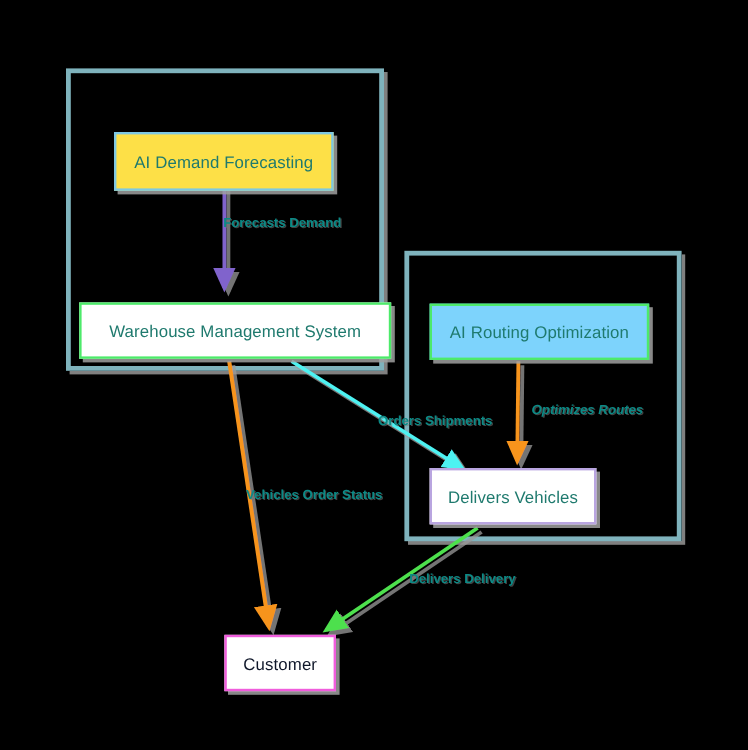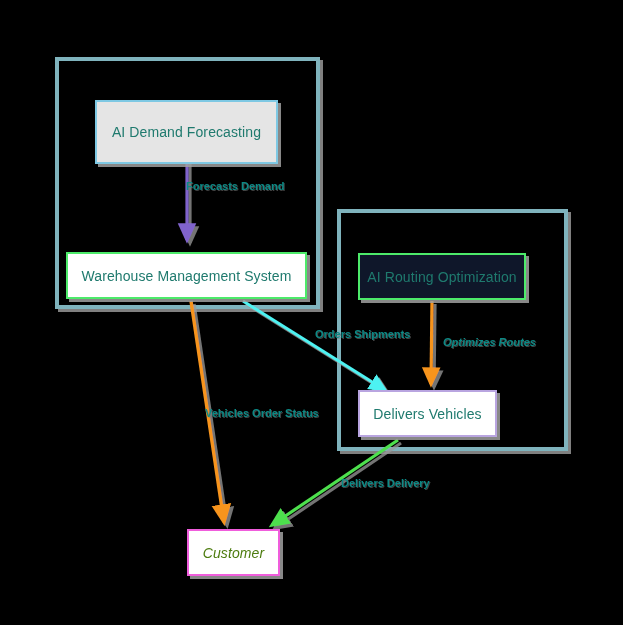--- a/index.html
+++ b/index.html
@@ -100,34 +100,34 @@
 
       <path d="M432,301 L431,384" stroke="#f7941e" stroke-width="3.2" fill="none" marker-end="url(#ah-orange)"></path>
 
       <path d="M191,301 L224,522" stroke="#f7941e" stroke-width="3.4" fill="none" marker-end="url(#ah-orange2)"></path>
 
       <path d="M398,440 L272,525" stroke="#4ee04e" stroke-width="3.2" fill="none" marker-end="url(#ah-green)"></path>
     </g>
   </svg>
 
   <div class="edge-label" id="elabel-0" style="left: 186px; top: 180px;">Forecasts Demand</div>
-  <div class="edge-label" id="elabel-1" style="left: 315px; top: 328px;">Orders Shipments</div>
+  <div class="edge-label" id="elabel-1" style="left: 315px; top: 345px;">Orders Shipments</div>
   <div class="edge-label" id="elabel-2" style="left: 443px; top: 336px; font-style: italic;">Optimizes Routes</div>
   <div class="edge-label" id="elabel-3" style="left: 205px; top: 407px;">Vehicles Order Status</div>
   <div class="edge-label" id="elabel-4" style="left: 341px; top: 477px;">Delivers Delivery</div>
 
-  <div class="node-box" id="node-0" style="left: 95px; top: 100px; width: 183px; height: 64px; border: 2px solid rgb(126, 200, 227); background: #e5e5e5;">
+  <div class="node-box" id="node-0" style="left: 95px; top: 110px; width: 183px; height: 49px; border: 2px solid rgb(126, 200, 227); background: #fde047;">
     <span class="node-label" style="color: rgb(31, 122, 110);">AI Demand Forecasting</span>
   </div>
-  <div class="node-box" id="node-1" style="left: 66px; top: 252px; width: 241px; height: 47px; border: 2px solid rgb(77, 234, 106); background: rgb(255, 255, 255);">
+  <div class="node-box" id="node-1" style="left: 66px; top: 252px; width: 260px; height: 47px; border: 2px solid rgb(77, 234, 106); background: rgb(255, 255, 255);">
     <span class="node-label" style="color: rgb(31, 122, 110);">Warehouse Management System</span>
   </div>
-  <div class="node-box" id="node-2" style="left: 358px; top: 253px; width: 168px; height: 47px; border: 2px solid rgb(77, 234, 106); background: #0f172a;">
+  <div class="node-box" id="node-2" style="left: 358px; top: 253px; width: 183px; height: 47px; border: 2px solid rgb(77, 234, 106); background: #7dd3fc;">
     <span class="node-label" style="color: rgb(31, 122, 110);">AI Routing Optimization</span>
   </div>
   <div class="node-box" id="node-3" style="left: 358px; top: 390px; width: 139px; height: 47px; border: 2px solid rgb(185, 165, 224); background: rgb(255, 255, 255);">
     <span class="node-label" style="color: rgb(31, 122, 110);">Delivers Vehicles</span>
   </div>
   <div class="node-box" id="node-4" style="left: 187px; top: 529px; width: 93px; height: 47px; border: 2px solid rgb(240, 93, 220); background: rgb(255, 255, 255);">
-    <span class="node-label" style="color: #4d7c0f; font-style: italic;">Customer</span>
+    <span class="node-label" style="color: #0f172a;">Customer</span>
   </div>
 
 </div>
 
 </body></html>

